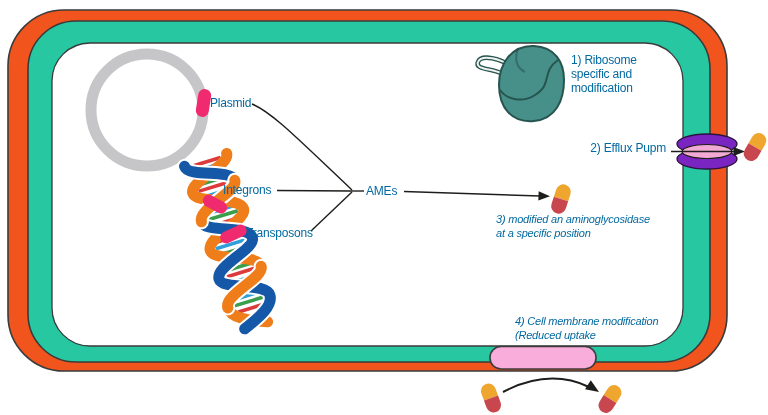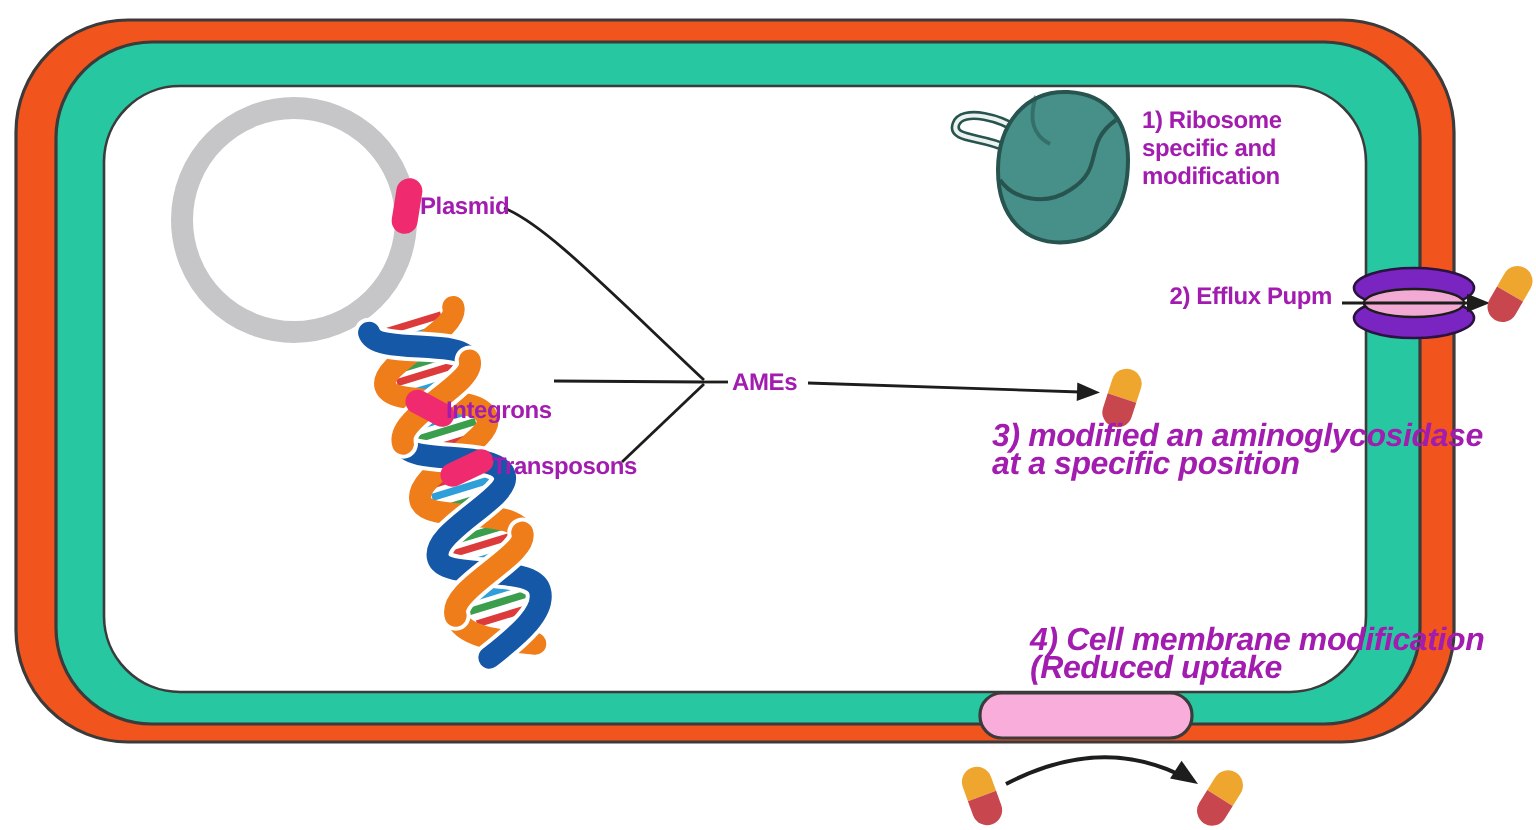--- a/index.html
+++ b/index.html
@@ -2,24 +2,24 @@
 <html style="--outer-membrane: #F2541D; --inner-membrane: #27C7A2; --outline-dark: #3B3B3B; --plasmid-ring: #C6C6C8; --gene-marker-pink: #F02A6E; --ribosome-teal: #47908A; --ribosome-outline: #27544F; --pump-purple: #7A24C2; --pump-channel-pink: #F2AAD4; --membrane-patch-pink: #F8ADDA; --drug-yellow: #EFA62E; --drug-red: #C8474E; --dna-blue: #1558A8; --dna-orange: #EF7D1A; --rung-green: #3A9E4C; --rung-red: #DD3B3B; --rung-blue: #2E9FD9; --line-black: #1D1D1B;"><head>
 <meta charset="utf-8">
 <style>
   html,body{margin:0;padding:0;background:#ffffff;}
   .stage{
     position:relative;width:768px;height:415px;background:#fff;overflow:hidden;
     font-family:"Liberation Sans", sans-serif;
   }
   .stage svg{position:absolute;left:0;top:0;}
   .lbl{
-    position:absolute;font-size:12px;font-weight:bold;color:#a21caf;
+    position:absolute;font-size:12px;font-weight:normal;color:#0369a1;
     white-space:nowrap;line-height:14px;letter-spacing:-0.2px;
   }
-  .it{font-style:italic;font-size:16px;}
+  .it{font-style:italic;font-size:11px;}
   .ralign{text-align:center;}
   
   .c-outer{fill:var(--outer-membrane,#F2541D);stroke:var(--outline-dark,#3B3B3B);stroke-width:1.6;}
   .c-inner{fill:var(--inner-membrane,#27C7A2);stroke:var(--outline-dark,#3B3B3B);stroke-width:1.6;}
   .c-cyto{fill:#ffffff;stroke:var(--outline-dark,#3B3B3B);stroke-width:1.3;}
   
   .ring{fill:none;stroke:var(--plasmid-ring,#C6C6C8);stroke-width:11;}
   .marker{fill:var(--gene-marker-pink,#F02A6E);}
   
   .ln{stroke:var(--line-black,#1D1D1B);stroke-width:1.4;fill:none;}
@@ -145,21 +145,21 @@
     </g>
     <g>
       <use href="#pill" transform="translate(491,398) rotate(-20)"></use>
     </g>
     <g>
       <use href="#pill" transform="translate(610,399) rotate(32)"></use>
     </g>
   </svg>
 
   <div class="lbl" style="left:210px;top:96px;">Plasmid</div>
-  <div class="lbl" style="left:223px;top:198px;">Integrons</div>
+  <div class="lbl" style="left:223px;top:183px;">Integrons</div>
   <div class="lbl" style="left:246px;top:226px;">Transposons</div>
   <div class="lbl" style="left:366px;top:184px;text-align:center;">AMEs</div>
 
   <div class="lbl" style="left:571px;top:53px;">
     <div>1) Ribosome</div>
     <div>specific and</div>
     <div>modification</div>
   </div>
 
   <div class="lbl ralign" style="right:102px;top:141px;">2) Efflux Pupm</div>

